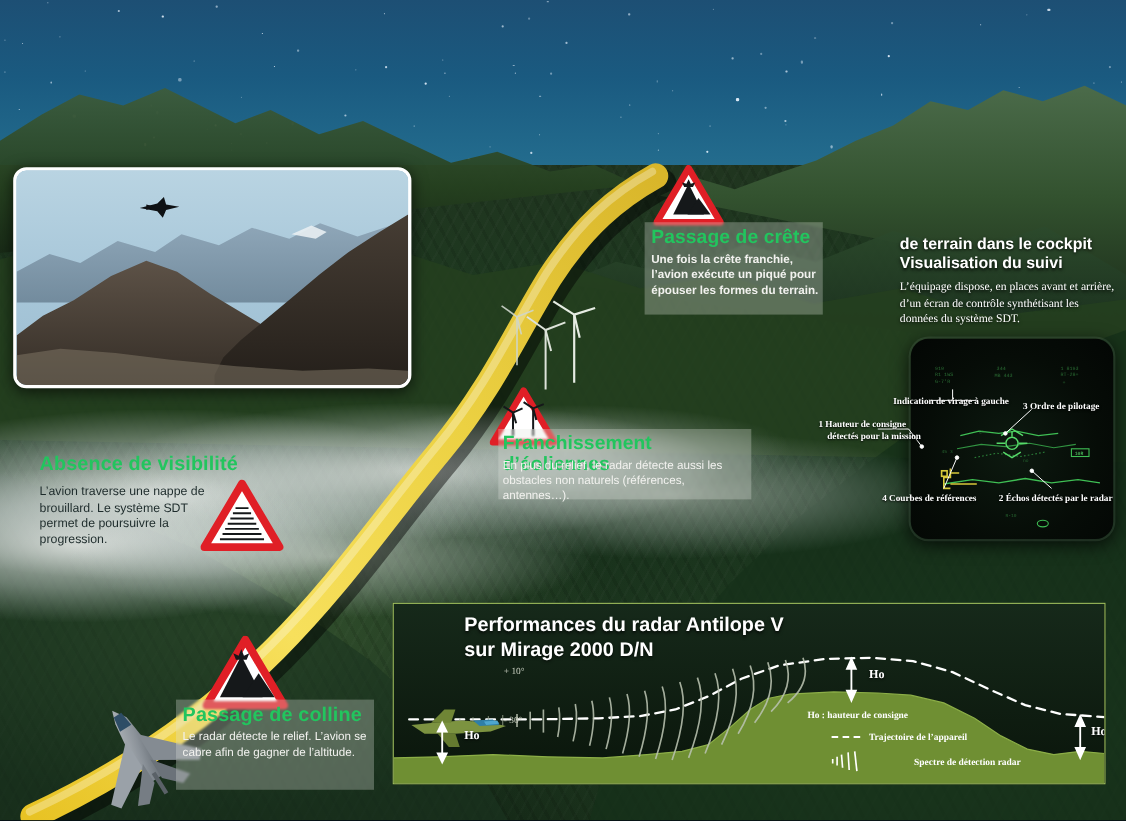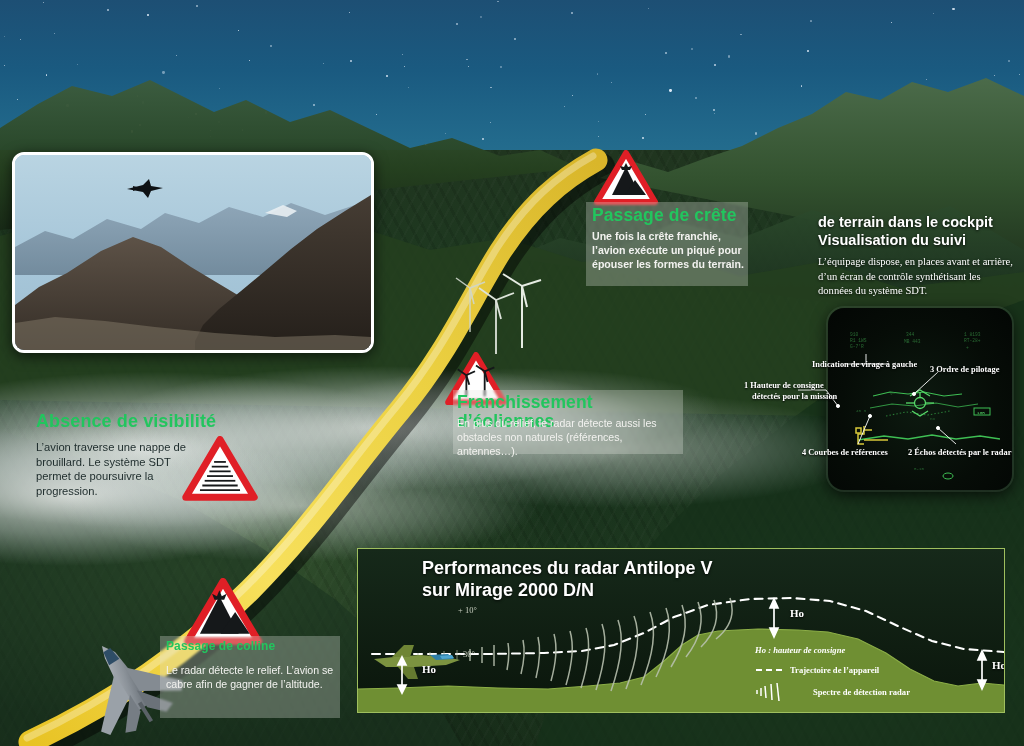--- a/index.html
+++ b/index.html
@@ -378,21 +378,21 @@
   </div>
 
   <div class="callout" style="left:160px;top:578px;width:180px;">
     <svg style="position:absolute;left:24px;top:0;width:78px;height:68px;" viewBox="0 0 64 56">
       <path d="M32,3 L61,52 L3,52 Z" fill="#fff" stroke="#e01f26" stroke-width="6" stroke-linejoin="round"></path>
       <path d="M29,15 L45,46 L13,46 Z" fill="#15181a"></path>
       <path d="M42,28 L54,46 L30,46 Z" fill="#15181a"></path>
       <path d="M25,18 L23,13 L27,15 L29,10 L31,15 L35,13 L33,18 Z" fill="#15181a"></path>
     </svg>
     <div class="co-shade" style="position:absolute;left:0;top:58px;width:180px;height:82px;"></div>
-    <div class="co-title" style="position:absolute;left:6px;top:62px;width:176px;font-size:12px;">Passage de colline</div>
+    <div class="co-title" style="position:absolute;left:6px;top:62px;width:176px;font-size:18px;">Passage de colline</div>
     <div class="co-body" style="position:absolute;left:6px;top:86px;width:170px;font-size:10.6px;">Le radar détecte le relief. L’avion se cabre afin de gagner de l’altitude.</div>
   </div>
 
   <div id="cockpit-block">
     <div class="ck-h">de terrain dans le cockpit</div>
     <div class="ck-h">Visualisation du suivi</div>
     <div class="ck-p">L’équipage dispose, en places avant et arrière, d’un écran de contrôle synthétisant les données du système SDT.</div>
   </div>
 
   <div id="cockpit-screen">
@@ -556,18 +556,18 @@
       </g>
     </svg>
 
     <div class="ho-lbl" style="left:64px;top:114px;">Ho</div>
     <div class="ho-lbl" style="left:432px;top:58px;">Ho</div>
     <div class="ho-lbl" style="left:634px;top:110px;">Ho</div>
 
     <div class="ang" style="left:100px;top:56px;">+ 10°</div>
     <div class="ang" style="left:100px;top:100px;">- 30°</div>
 
-    <div class="rp-lg" style="left:397px;top:96px;font-style:italic;">Ho : hauteur de consigne</div>
+    <div class="rp-lg" style="left:376px;top:96px;">Ho : hauteur de consigne</div>
     <div class="rp-lg" style="left:432px;top:116px;">Trajectoire de l’appareil</div>
-    <div class="rp-lg" style="left:414px;top:138px;padding-left:41px;">Spectre de détection radar</div>
+    <div class="rp-lg" style="left:432px;top:138px;padding-left:41px;">Spectre de détection radar</div>
   </div>
 
 </div>
 
 </body></html>

